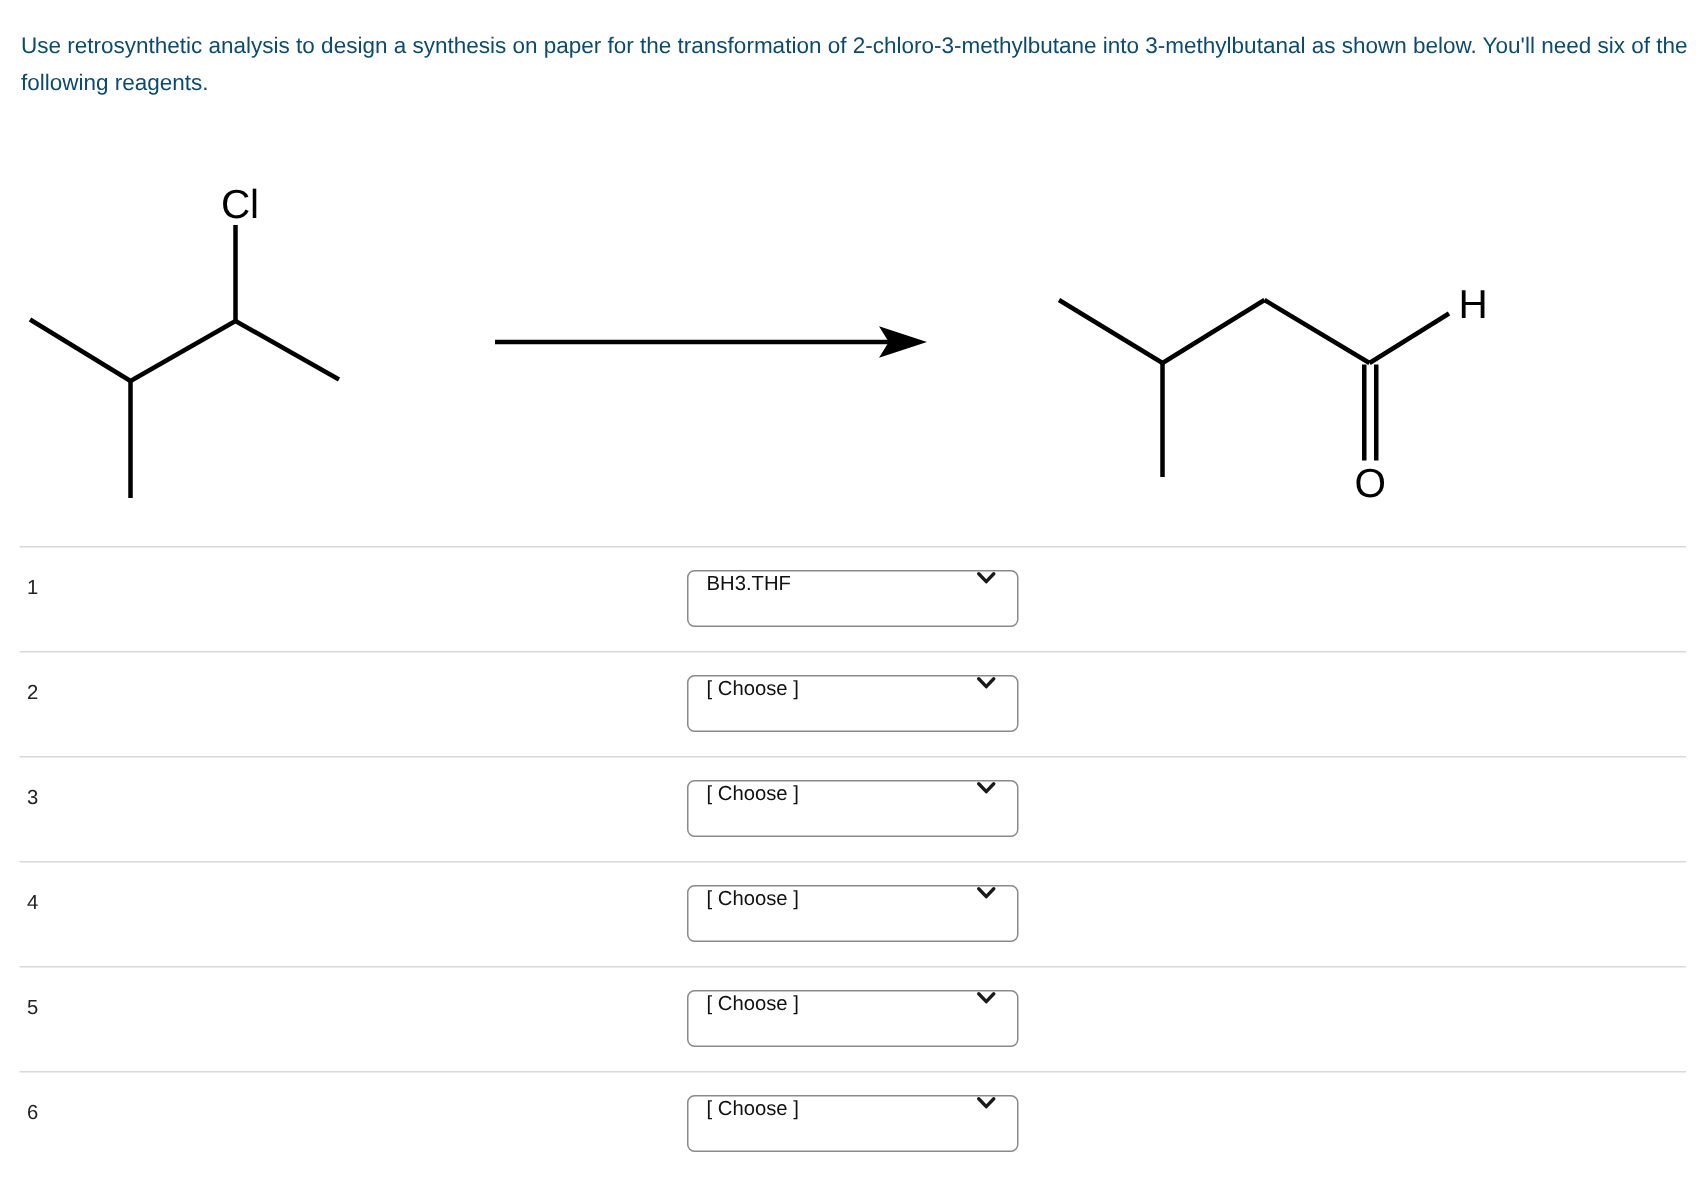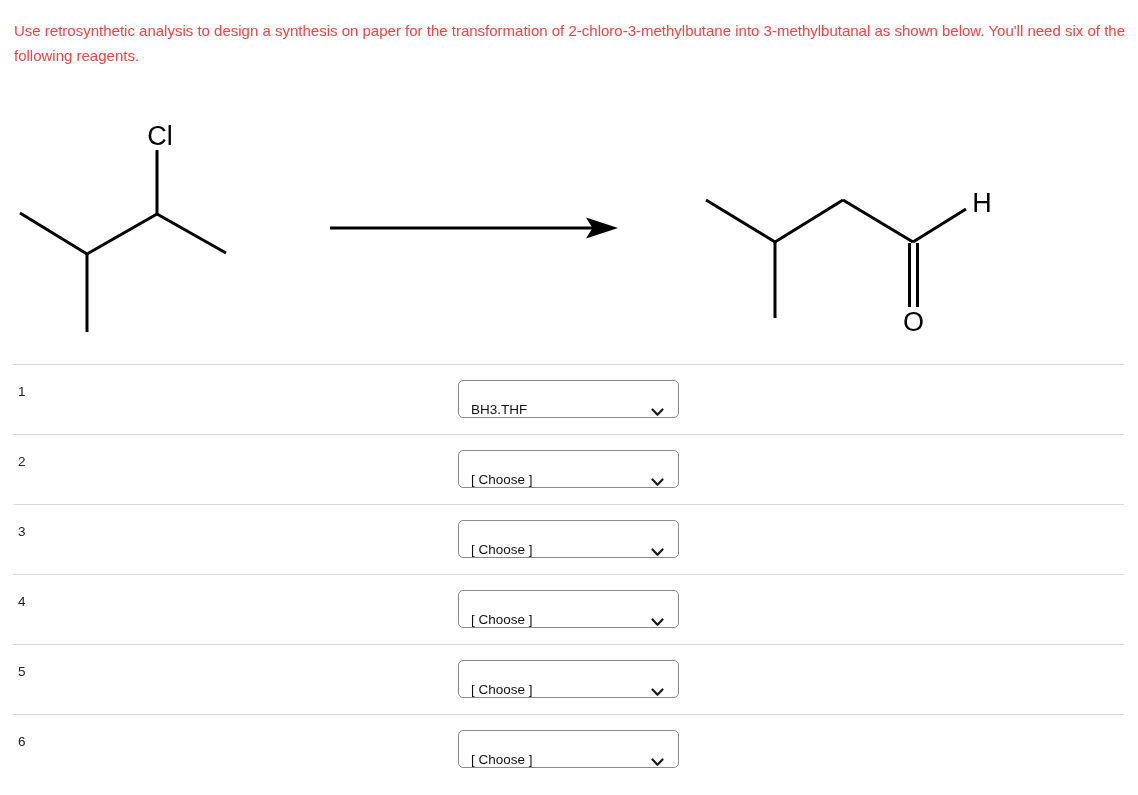--- a/index.html
+++ b/index.html
@@ -12,21 +12,21 @@
     position: relative;
     overflow: hidden;
   }
   .question {
     position: absolute;
     top: 18px; left: 14px;
     width: 1112px;
     margin: 0;
     font-size: 15px;
     line-height: 25px;
-    color: #ef4444;
+    color: #0c4a6e;
   }
   .scheme-svg {
     position: absolute;
     top: 0; left: 0;
   }
   .scheme-svg line { stroke: #000; stroke-width: 3; }
   .scheme-svg text {
     font-family: "Liberation Sans", sans-serif;
     font-size: 27px;
     fill: #000;
@@ -54,21 +54,21 @@
     color: #222;
   }
   .select {
     position: absolute;
     left: 458px; top: 16px;
     width: 221px; height: 38px;
     background: #fff;
     border: 1px solid #8a8a8a;
     border-radius: 5px;
     display: flex;
-    align-items: flex-end;
+    align-items: flex-start;
     justify-content: space-between;
     padding: 0 14px 0 12px;
     cursor: default;
   }
   .select-value {
     font-size: 13.5px;
     color: #111;
     white-space: nowrap;
   }
   .chev { width: 13px; height: 9px; display: block; }

